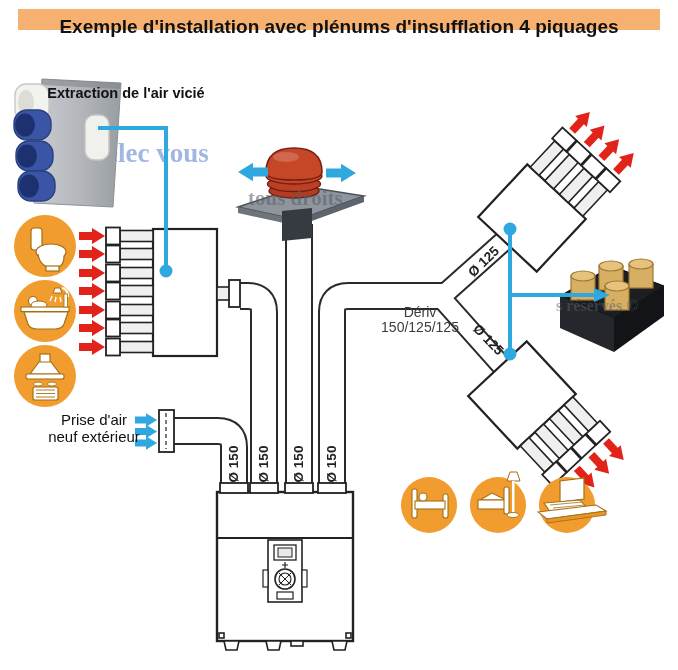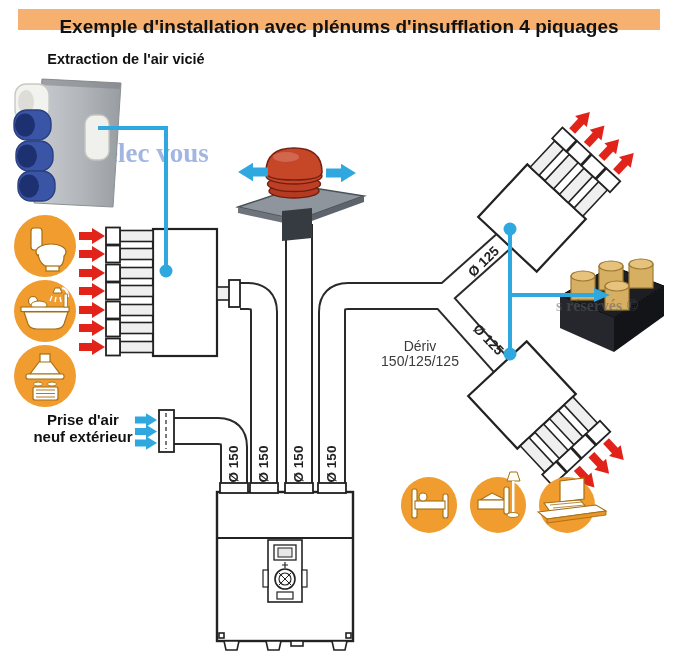--- a/index.html
+++ b/index.html
@@ -1,33 +1,33 @@
 <!DOCTYPE html>
 <html><head>
 <meta charset="utf-8">
 <style>
   html,body{margin:0;padding:0;background:#fff;}
   .stage{position:relative;width:678px;height:670px;background:#fff;overflow:hidden;
          font-family:"Liberation Sans",sans-serif;}
   .stage svg{position:absolute;left:0;top:0;}
   .title-bar{position:absolute;left:18px;top:9px;width:642px;height:21px;background:#F6B171;
              text-align:center;font-weight:bold;font-size:19px;line-height:35px;color:#111;}
-  .sec-label{position:absolute;font-weight:bold;font-size:14.5px;color:#121212;text-align:center;}
+  .sec-label{position:absolute;font-weight:bold;font-size:14.5px;color:#121212;text-align:center;margin-top:34px;}
   #sec-extraction{left:30px;top:51px;width:192px;}
   #sec-rejet{left:228px;top:51px;width:146px;}
   #sec-insufflation{left:416px;top:51px;width:208px;}
   .duct-lbl{position:absolute;width:46px;height:16px;text-align:center;
             font-weight:bold;font-size:13.5px;color:#222;transform-origin:center;line-height:16px;}
   .rot90{transform:rotate(-90deg);}
   .rotup{transform:rotate(-44deg);}
   .rotdn{transform:rotate(46deg);}
-  .prise-lbl{position:absolute;left:17px;top:412px;width:132px;text-align:center;
-             font-weight:bold;font-size:15px;line-height:1.12;color:#111;}
+  .prise-lbl{position:absolute;left:28px;top:412px;width:132px;text-align:center;
+             font-weight:normal;font-size:15px;line-height:1.12;color:#111;}
   .deriv-lbl{position:absolute;left:368px;top:305px;width:104px;text-align:center;
-             font-size:14px;line-height:1.08;color:#3c3c3c;margin-top:34px;}
+             font-size:14px;line-height:1.08;color:#3c3c3c;}
   .wm{position:absolute;font-family:"Liberation Serif",serif;font-weight:bold;pointer-events:none;}
   #wm-left{left:28px;top:138px;font-size:27px;color:rgba(70,110,200,0.50);}
   #wm-center{left:248px;top:186px;font-size:21px;color:rgba(88,94,104,0.55);}
   #wm-right{left:556px;top:297px;font-size:16px;color:rgba(88,94,104,0.50);}
 </style>
 </head>
 <body>
 
 <div class="stage">
 
@@ -292,20 +292,21 @@
       <path d="M98,128 H166 V270" stroke="#2FA8DF" stroke-width="4" fill="none"></path>
       <circle cx="166" cy="271" r="6.5" fill="#2FA8DF"></circle>
       <path d="M510,231 V352" stroke="#2FA8DF" stroke-width="4" fill="none"></path>
       <path d="M510,295 H594" stroke="#2FA8DF" stroke-width="4" fill="none"></path>
       <polygon points="594,288 610,295 594,302" fill="#2FA8DF"></polygon>
       <circle cx="510" cy="229" r="6.5" fill="#2FA8DF"></circle>
       <circle cx="510" cy="354" r="6.5" fill="#2FA8DF"></circle>
     </g>
   </svg>
 
+  <div class="wm" id="wm-center">tous droits</div>
   <div class="wm" id="wm-right">s réservés ©</div>
 
   <div class="title-bar">Exemple d'installation avec plénums d'insufflation 4 piquages</div>
 
   <div class="sec-label" id="sec-extraction">Extraction de l'air vicié</div>
 
   <div class="prise-lbl">
     <div>Prise d'air</div>
     <div>neuf extérieur</div>
   </div>

